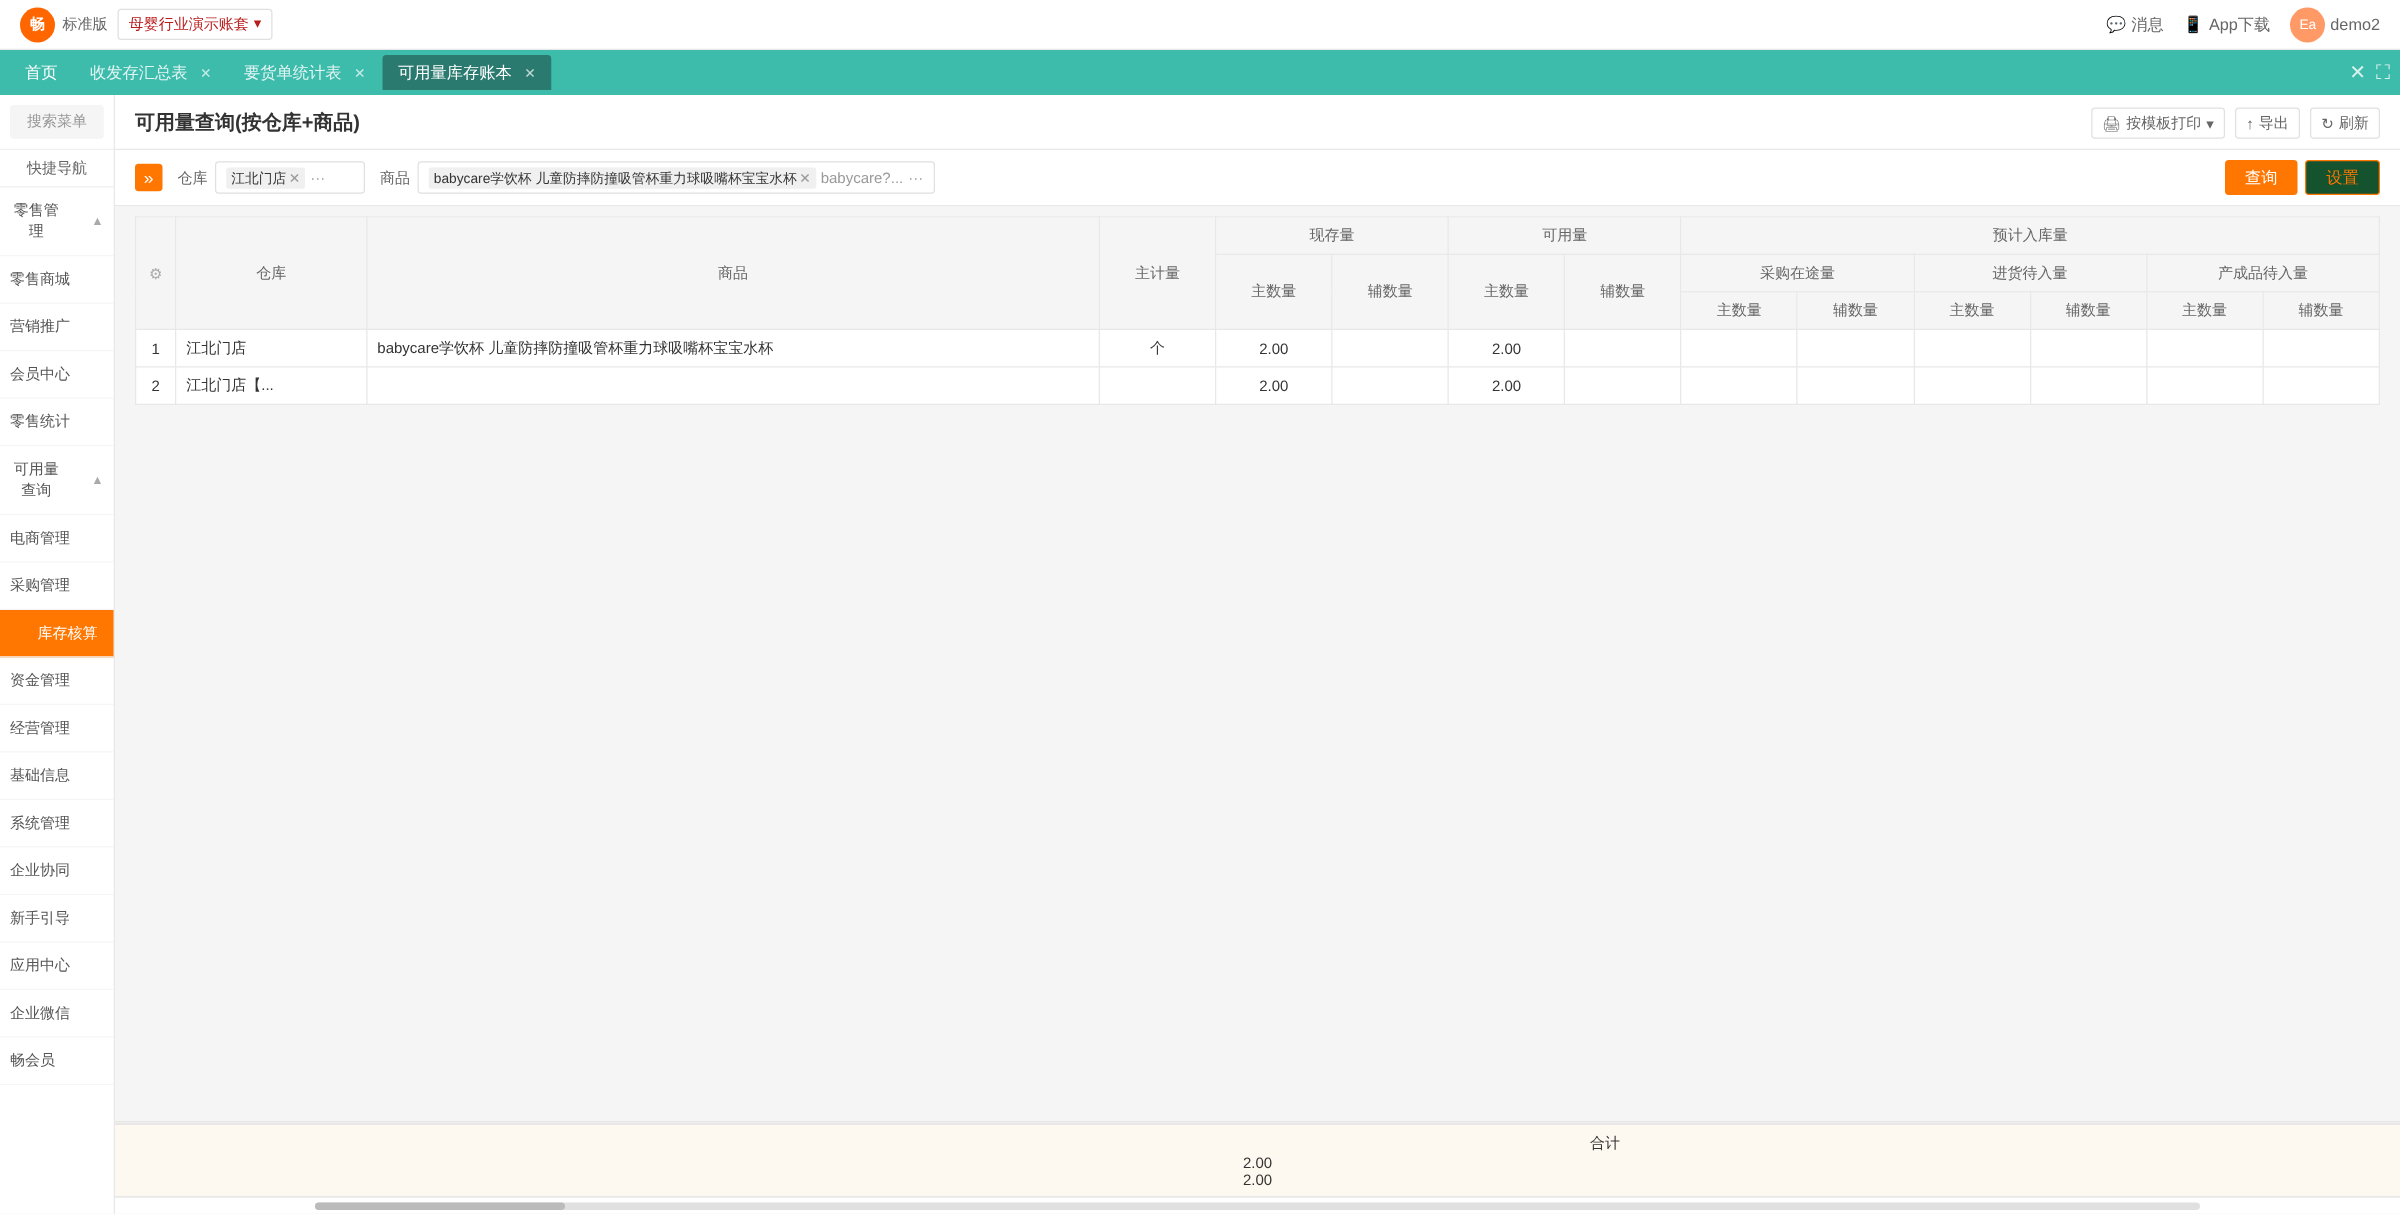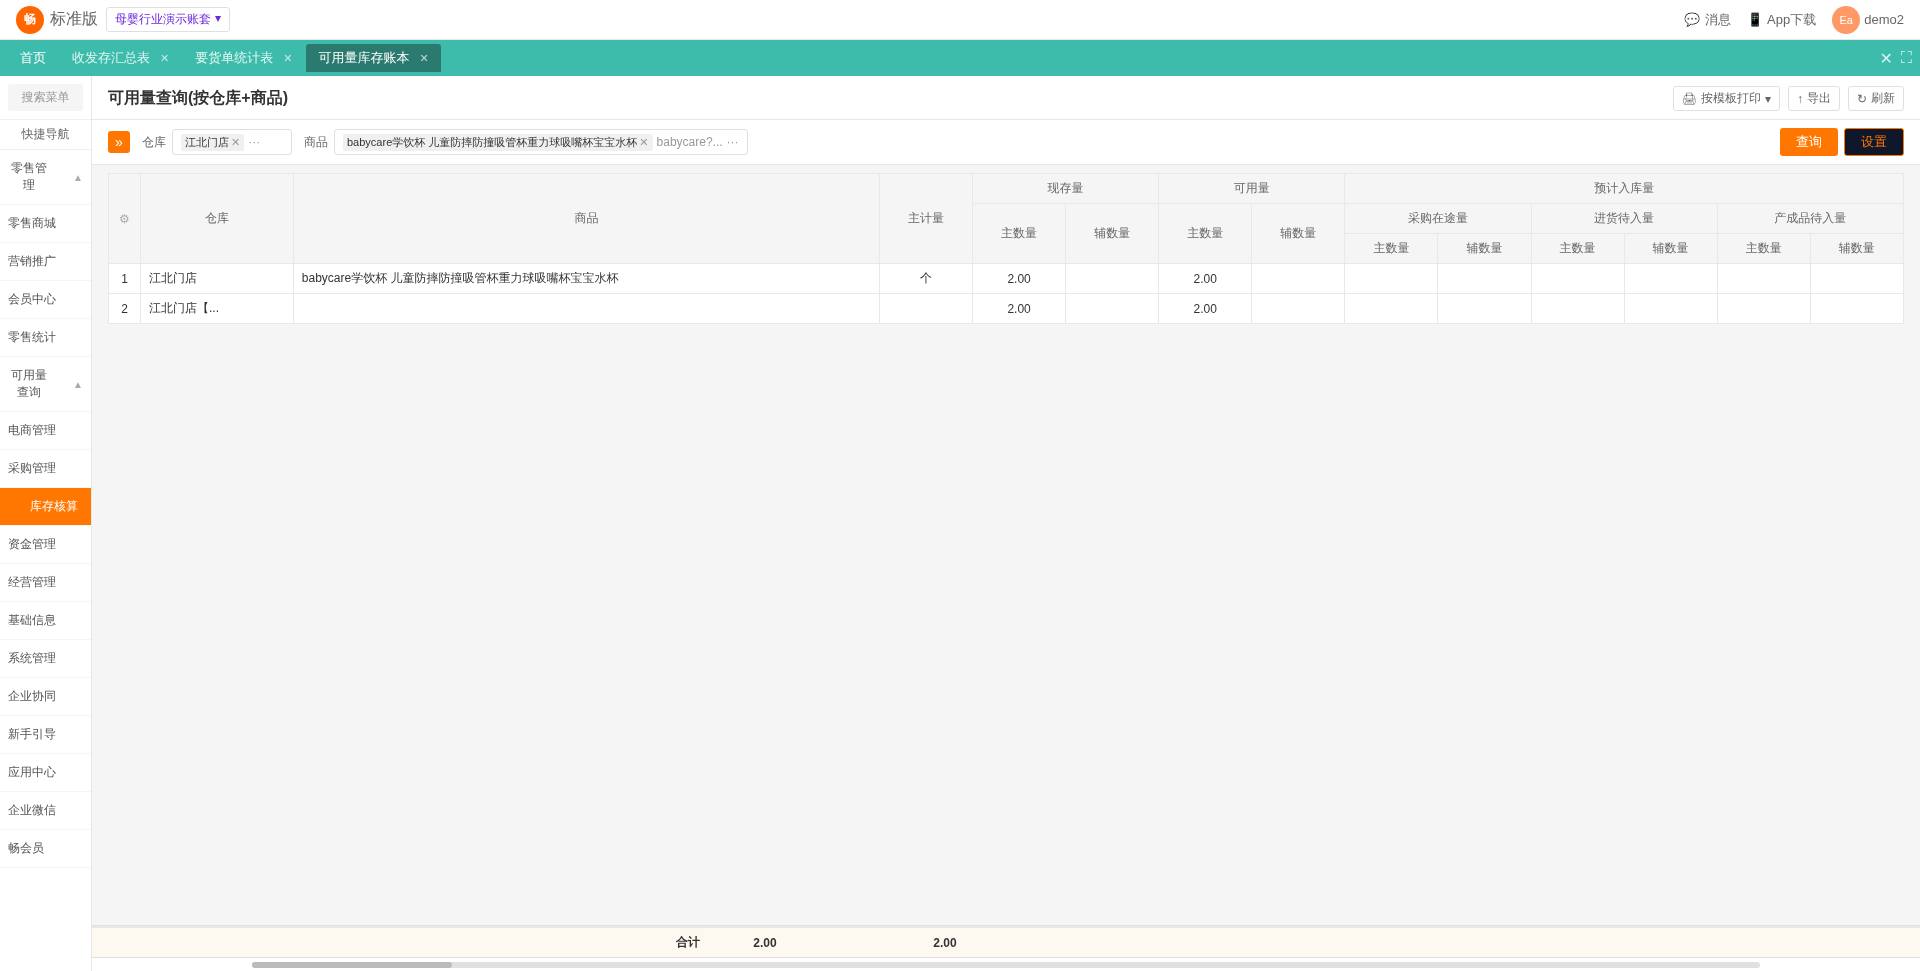--- a/index.html
+++ b/index.html
@@ -11,22 +11,22 @@
       background: #fff;
       display: flex;
       align-items: center;
       justify-content: space-between;
       padding: 0 16px;
       border-bottom: 1px solid #e8e8e8;
     }
     .top-bar-left { display: flex; align-items: center; gap: 8px; }
     .logo-area { display: flex; align-items: center; gap: 6px; }
     .logo-icon { width: 28px; height: 28px; background: #ff6600; border-radius: 50%; display: flex; align-items: center; justify-content: center; color: #fff; font-size: 12px; font-weight: bold; }
-    .logo-text { font-size: 16px; color: #666; }
-    .template-selector { display: flex; align-items: flex-start; gap: 4px; background: #fff; border: 1px solid #e0e0e0; border-radius: 3px; padding: 3px 8px; font-size: 12px; color: #6d28d9; cursor: pointer; }
+    .logo-text { font-size: 12px; color: #666; }
+    .template-selector { display: flex; align-items: flex-start; gap: 4px; background: #fff; border: 1px solid #e0e0e0; border-radius: 3px; padding: 3px 8px; font-size: 12px; color: #b91c1c; cursor: pointer; }
     .top-bar-right { display: flex; align-items: center; gap: 16px; font-size: 13px; color: #666; }
     .top-bar-right .icon-btn { display: flex; align-items: center; gap: 4px; cursor: pointer; color: #666; }
     .avatar { width: 28px; height: 28px; border-radius: 50%; background: #ff9966; display: flex; align-items: center; justify-content: center; color: #fff; font-size: 11px; }
 
     
     .nav-tabs-bar {
       height: 36px;
       background: #3dbcac;
       display: flex;
       align-items: center;
@@ -116,21 +116,21 @@
     }
     .filter-toggle { background: #ff7700; color: #fff; border: none; border-radius: 3px; width: 22px; height: 22px; cursor: pointer; font-size: 14px; display: flex; align-items: center; justify-content: center; }
     .filter-field { display: flex; align-items: center; gap: 6px; }
     .filter-label { font-size: 12px; color: #666; white-space: nowrap; }
     .filter-input { border: 1px solid #e0e0e0; border-radius: 3px; padding: 3px 8px; font-size: 12px; min-width: 120px; display: flex; align-items: center; gap: 4px; background: #fff; min-height: 26px; }
     .filter-tag { background: #f0f0f0; border-radius: 2px; padding: 1px 4px; font-size: 11px; display: flex; align-items: center; gap: 2px; }
     .filter-tag .remove { cursor: pointer; color: #999; }
     .filter-dots { color: #999; cursor: pointer; }
     .filter-actions { margin-left: auto; display: flex; gap: 6px; border-radius: 10px; }
     .btn-query { background: #ff7700; color: #fff; border: none; border-radius: 3px; padding: 4px 16px; font-size: 13px; cursor: pointer; }
-    .btn-settings { background: #0f172a; color: #ff7700; border: 1px solid #ff7700; border-radius: 3px; padding: 4px 16px; font-size: 13px; cursor: pointer; }
+    .btn-settings { background: #14532d; color: #ff7700; border: 1px solid #ff7700; border-radius: 3px; padding: 4px 16px; font-size: 13px; cursor: pointer; }
 
     
     .table-area {
       flex: 1;
       overflow: auto;
       padding: 8px 16px;
       background: #f5f5f5;
     }
     .data-table {
       width: 100%;
@@ -155,21 +155,22 @@
     .settings-icon { color: #aaa; cursor: pointer; }
 
     
     .table-footer {
       background: #fef9f0;
       border-top: 2px solid #e8e8e8;
       padding: 6px 8px;
       display: flex;
       align-items: center;
       font-size: 12px;
-      font-weight: bold;
+      font-weight: normal;
+      flex-direction: column;
     }
     .footer-label { width: 620px; text-align: right; padding-right: 20px; }
     .footer-val { width: 90px; text-align: center; }
 
     
     .scroll-area { background: #fff; height: 14px; border-top: 1px solid #e0e0e0; display: flex; align-items: center; padding: 0 160px; }
     .scroll-track { flex: 1; height: 6px; background: #e0e0e0; border-radius: 3px; position: relative; }
     .scroll-thumb { width: 200px; height: 6px; background: #bbb; border-radius: 3px; position: absolute; left: 0; }
   </style>
 </head>

